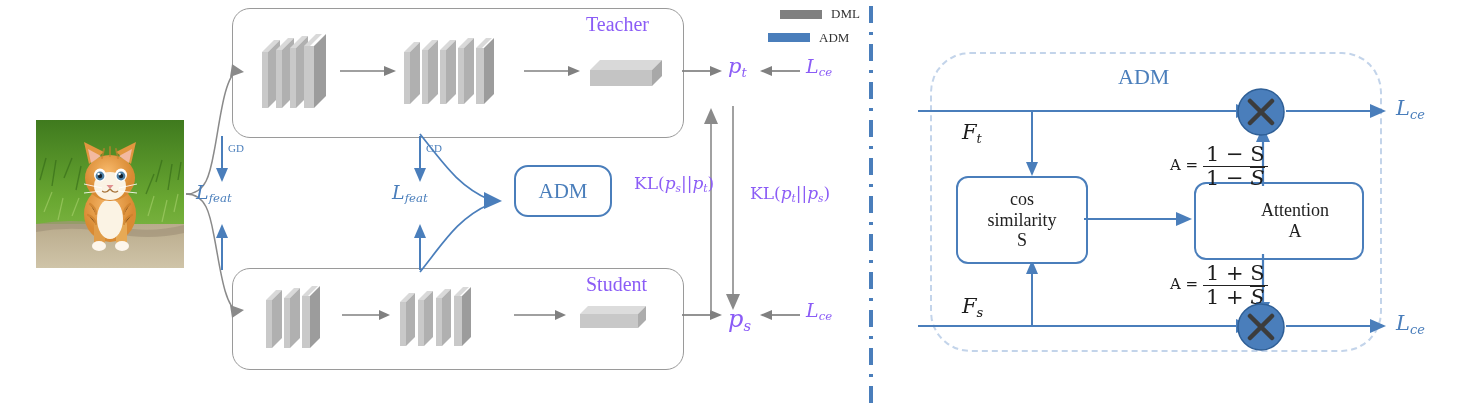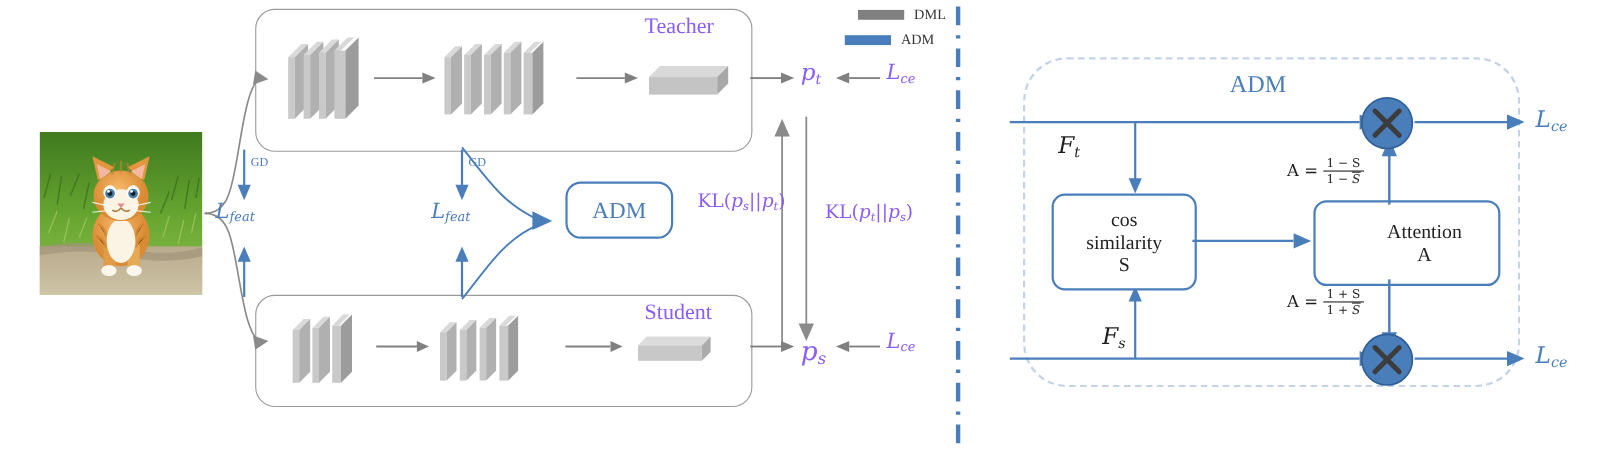--- a/index.html
+++ b/index.html
@@ -15,21 +15,21 @@
   .panel-dashed{border:2.5px dashed #c3d4ea;border-radius:40px;}
   .rbox{border:2px solid #4a7ebb;border-radius:12px;background:#fff;
         display:flex;align-items:center;justify-content:center;text-align:center;
         color:#222;line-height:1.15;}
   .adm-box{border:2px solid #4a7ebb;border-radius:14px;background:#fff;
         display:flex;align-items:center;justify-content:center;color:#4a7ebb;}
   .legend-bar{display:inline-block;height:9px;width:42px;vertical-align:middle;}
   .legend-txt{font-size:13px;margin-left:9px;vertical-align:middle;color:#333;
         font-family:"Liberation Serif",serif;}
   .frac{display:inline-block;vertical-align:middle;text-align:center;
-        font-family:"DejaVu Serif",serif;font-size:11px;line-height:1.08;}
+        font-family:"DejaVu Serif",serif;font-size:21px;line-height:1.08;}
   .frac .num{display:block;padding:0 3px;}
   .frac .den{display:block;border-top:1.3px solid #222;padding:0 3px;}
   .ovl{border-top:1.2px solid #222;display:inline-block;line-height:1;padding-top:0px;}
   svg{position:absolute;left:0;top:0;overflow:visible;}
 </style>
 </head>
 <body>
 
 <div class="abs netbox" style="left:232px;top:8px;width:450px;height:128px;"></div>
 <div class="abs lbl gray" style="left:586px;top:14px;font-size:20px;">Teacher</div>
@@ -432,21 +432,21 @@
 
 <div class="abs" style="left:918px;top:313px;">
 <svg width="480" height="26" style="position:static;display:block;">
   <line x1="0" y1="13" x2="318" y2="13" stroke="#4a7ebb" stroke-width="2.2"></line>
   <polygon points="318,6 334,13 318,20" fill="#4a7ebb"></polygon>
   <line x1="368" y1="13" x2="452" y2="13" stroke="#4a7ebb" stroke-width="2.2"></line>
   <polygon points="452,6 468,13 452,20" fill="#4a7ebb"></polygon>
 </svg>
 </div>
 
-<div class="abs lbl math" style="left:962px;top:296px;font-size:21px;color:#1d1d1d;margin-left:40px;">
+<div class="abs lbl math" style="left:962px;top:296px;font-size:21px;color:#1d1d1d;">
   <span>F</span><span class="sub">s</span>
 </div>
 
 <div class="abs" style="left:1022px;top:110px;">
 <svg width="20" height="66" style="position:static;display:block;">
   <line x1="10" y1="0" x2="10" y2="54" stroke="#4a7ebb" stroke-width="2"></line>
   <polygon points="4,52 10,66 16,52" fill="#4a7ebb"></polygon>
 </svg>
 </div>
 

